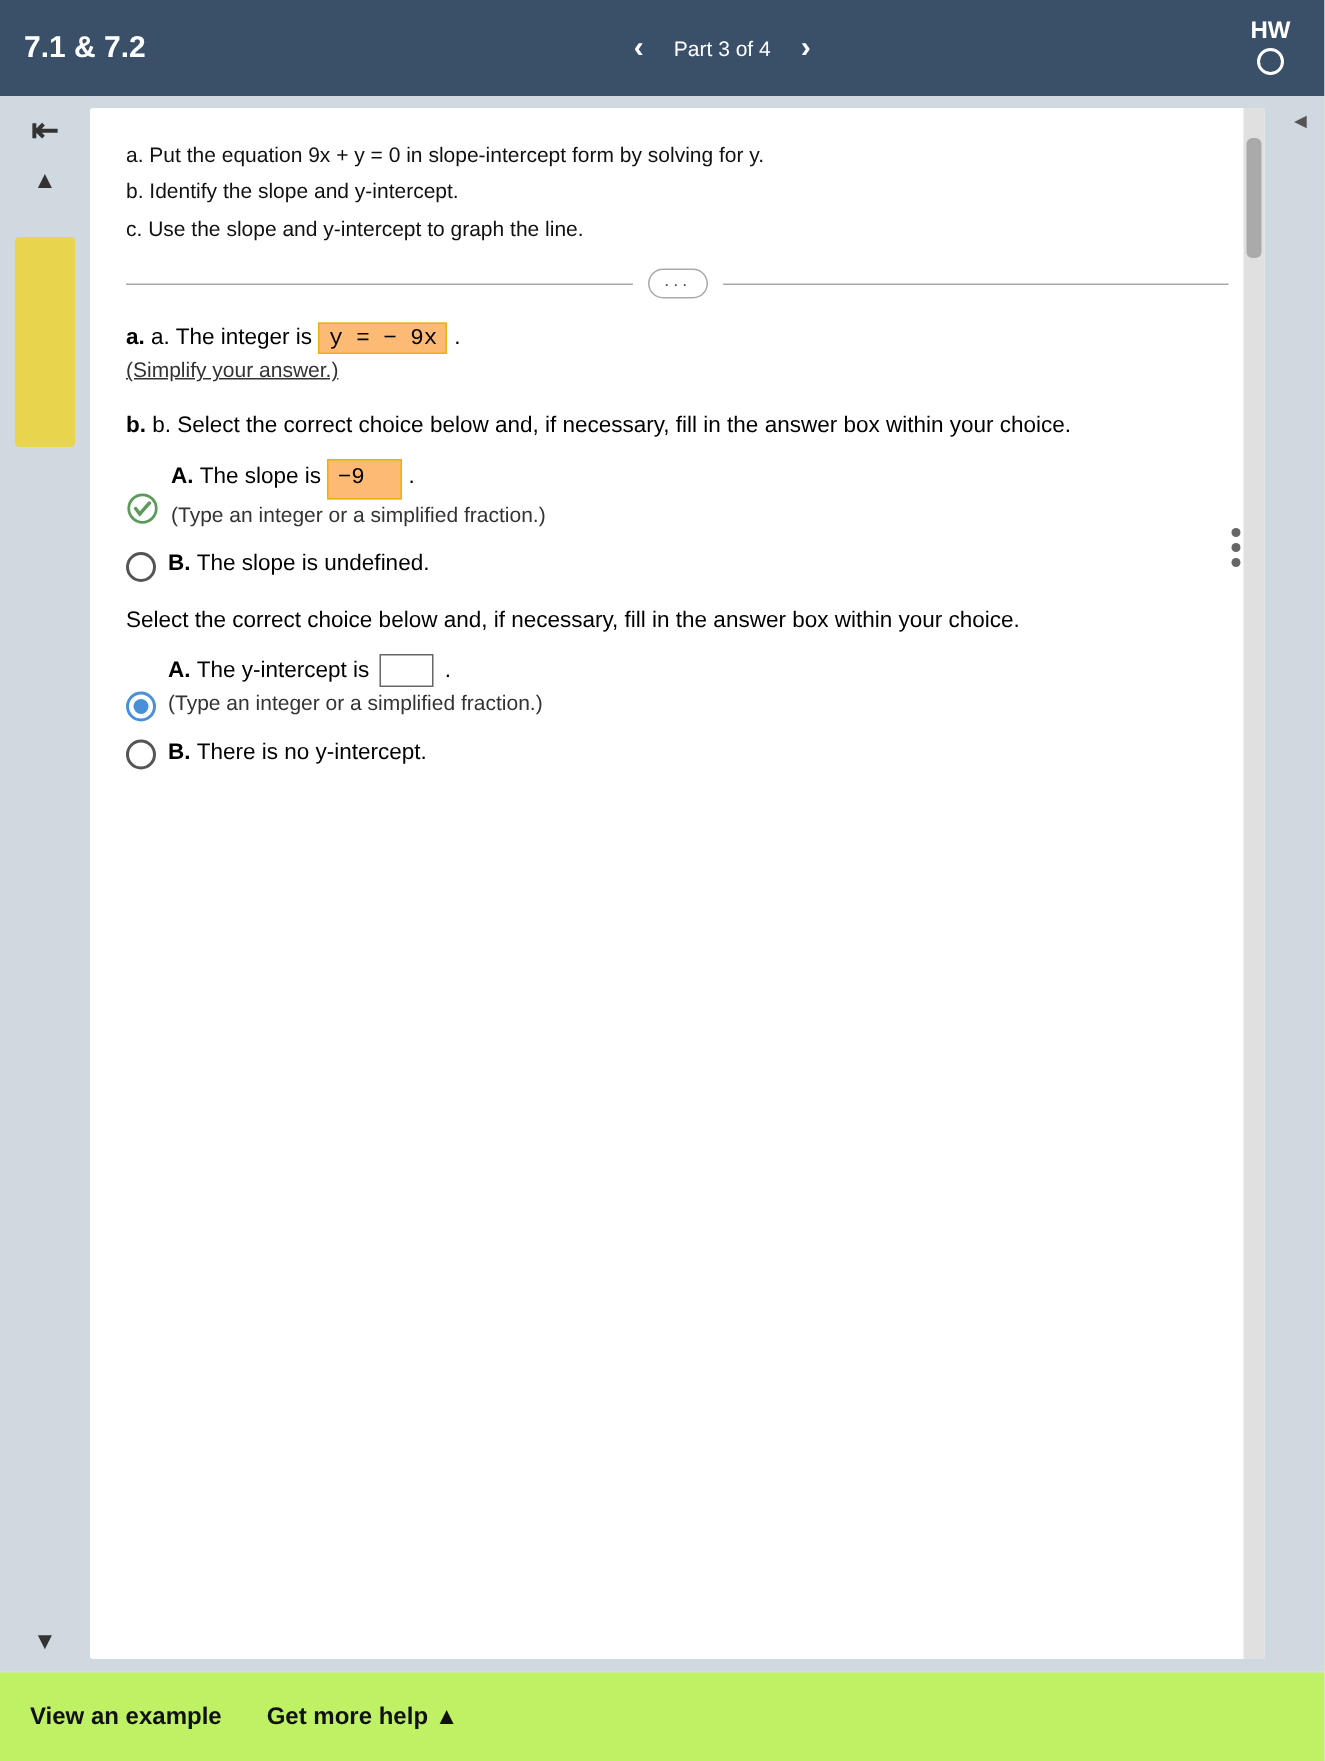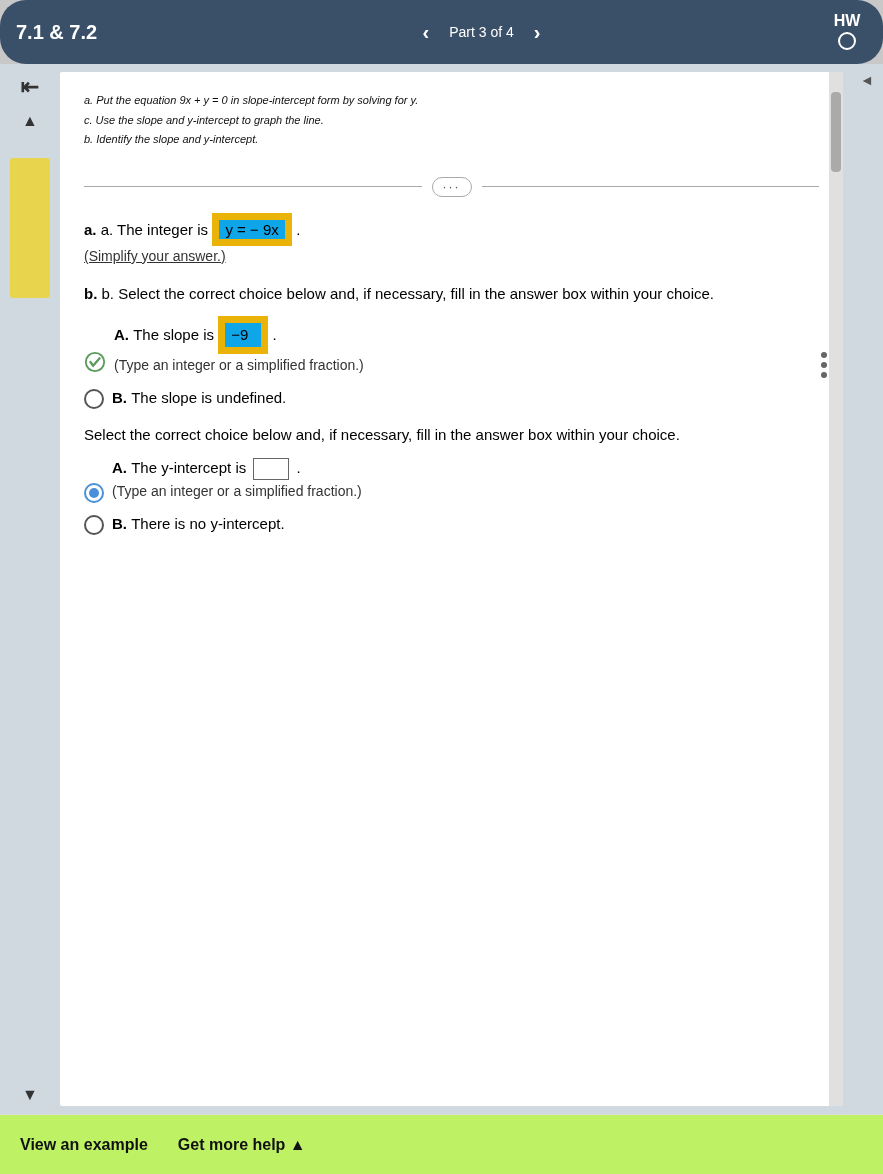--- a/index.html
+++ b/index.html
@@ -14,21 +14,20 @@
     
     .header {
       background: #3a5068;
       color: white;
       display: flex;
       align-items: center;
       justify-content: space-between;
       padding: 10px 16px;
       min-height: 64px;
       position: relative;
-      border-radius: 26px;
     }
     .header-left {
       font-size: 20px;
       font-weight: bold;
       color: white;
       min-width: 120px;
     }
     .header-center {
       display: flex;
       align-items: center;
@@ -136,25 +135,24 @@
     }
     .sidebar-right-arrow {
       font-size: 14px;
       color: #555;
       margin-bottom: 4px;
       cursor: pointer;
     }
 
     
     .problem-instructions {
-      font-size: 11px;
+      font-size: 14px;
       color: #111;
       line-height: 1.6;
-      margin-bottom: 28px;
-      font-style: italic;
+      margin-bottom: 16px;
     }
     .problem-instructions p {
       margin-bottom: 2px;
     }
 
     .divider-area {
       display: flex;
       align-items: center;
       margin: 16px 0;
     }
@@ -179,25 +177,26 @@
     .part-label {
       font-weight: bold;
       font-size: 15px;
     }
     .answer-text {
       font-size: 15px;
       display: inline;
     }
     .inline-answer-box {
       display: inline-block;
-      border: 7px solid #eab308;
+      border: 1px solid #eab308;
       padding: 1px 6px;
       font-size: 15px;
-      background: #0ea5e9;
+      background: #fdba74;
       min-width: 50px;
+      font-family: Liberation Mono, monospace;
     }
     .simplify-note {
       font-size: 14px;
       color: #333;
       margin-top: 2px;
       text-decoration: underline;
     }
 
     .question-part {
       margin-bottom: 14px;
@@ -339,22 +338,22 @@
     <button class="sidebar-back-btn">⇤</button>
     <button class="sidebar-arrow-up">▲</button>
     <div class="sidebar-yellow-block"></div>
     <button class="sidebar-arrow-down">▼</button>
   </div>
 
   <div class="content-area">
 
     <div class="problem-instructions">
       <p>a. Put the equation 9x + y = 0 in slope-intercept form by solving for y.</p>
+      <p>b. Identify the slope and y-intercept.</p>
       <p>c. Use the slope and y-intercept to graph the line.</p>
-      <p>b. Identify the slope and y-intercept.</p>
     </div>
 
     <div class="divider-area">
       <div class="divider-line"></div>
       <div class="divider-dots">···</div>
       <div class="divider-line"></div>
     </div>
 
     <div class="answer-section">
       <span class="part-label">a. </span>

